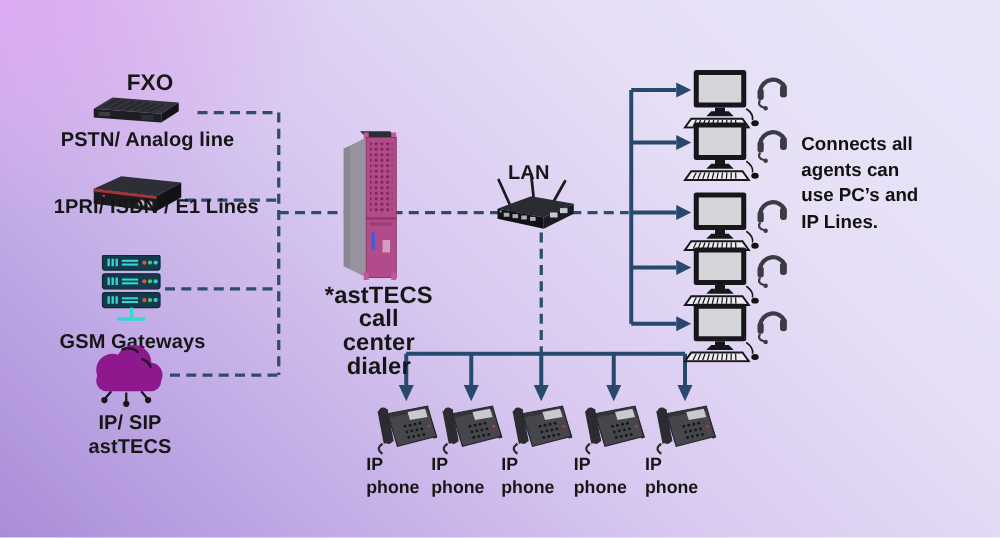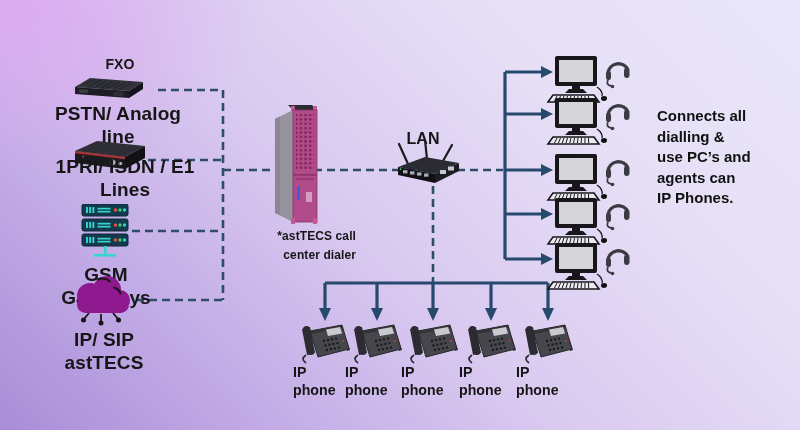--- a/index.html
+++ b/index.html
@@ -8,27 +8,27 @@
     font-family:"Liberation Sans",sans-serif;
     background:
       radial-gradient(46% 56% at 1% 1%, rgba(223,166,242,0.8), rgba(223,166,242,0) 70%),
       linear-gradient(225deg, #eae6f9 0%, #e6dff6 28%, #d9c9f0 55%, #c2abe6 78%, #a98dd7 100%);
   }
   .abs{position:absolute;}
   .lbl{
     position:absolute;font-weight:700;color:#161616;text-align:center;
     letter-spacing:0.1px;line-height:1.2;
   }
-  .lbl-15{font-size:14px;}
-  .lbl-14{font-size:19px;}
-  .dialer-lbl{font-size:12px;line-height:19px;text-align:right;}
+  .lbl-15{font-size:18px;}
+  .lbl-14{font-size:16px;}
+  .dialer-lbl{font-size:19px;line-height:19px;}
   .lan-lbl{font-size:16px;text-align:center;}
   .note{
     position:absolute;left:641px;top:106px;width:125px;
-    font-size:15px;font-weight:700;line-height:20.5px;color:#111;text-align:left;margin-left:16px;
+    font-size:15px;font-weight:700;line-height:20.5px;color:#111;text-align:left;
   }
   .phone-lbl{
     position:absolute;width:64px;font-size:14.2px;font-weight:700;
     color:#161616;text-align:left;line-height:18px;top:363px;
   }
   svg{display:block;}
   .defs-hidden{position:absolute;width:0;height:0;overflow:hidden;}
 </style>
 </head>
 <body>
@@ -250,24 +250,23 @@
     </svg>
   <svg class="abs" style="left:546px;top:197px" width="85" height="48">
       <use href="#sym-agent"></use>
     </svg>
   <svg class="abs" style="left:546px;top:242px" width="85" height="48">
       <use href="#sym-agent"></use>
     </svg>
 
   <div class="note">
     <div>Connects all</div>
-    <div>dialling &amp;</div>
+    <div>agents can</div>
     <div>use PC’s and</div>
-    <div>agents can</div>
-    <div>IP Phones.</div>
+    <div>IP Lines.</div>
   </div>
 
   <svg class="abs" style="left:297px;top:320px" width="56" height="44">
       <use href="#sym-phone"></use>
     </svg>
   <svg class="abs" style="left:349px;top:320px" width="56" height="44">
       <use href="#sym-phone"></use>
     </svg>
   <svg class="abs" style="left:405px;top:320px" width="56" height="44">
       <use href="#sym-phone"></use>

